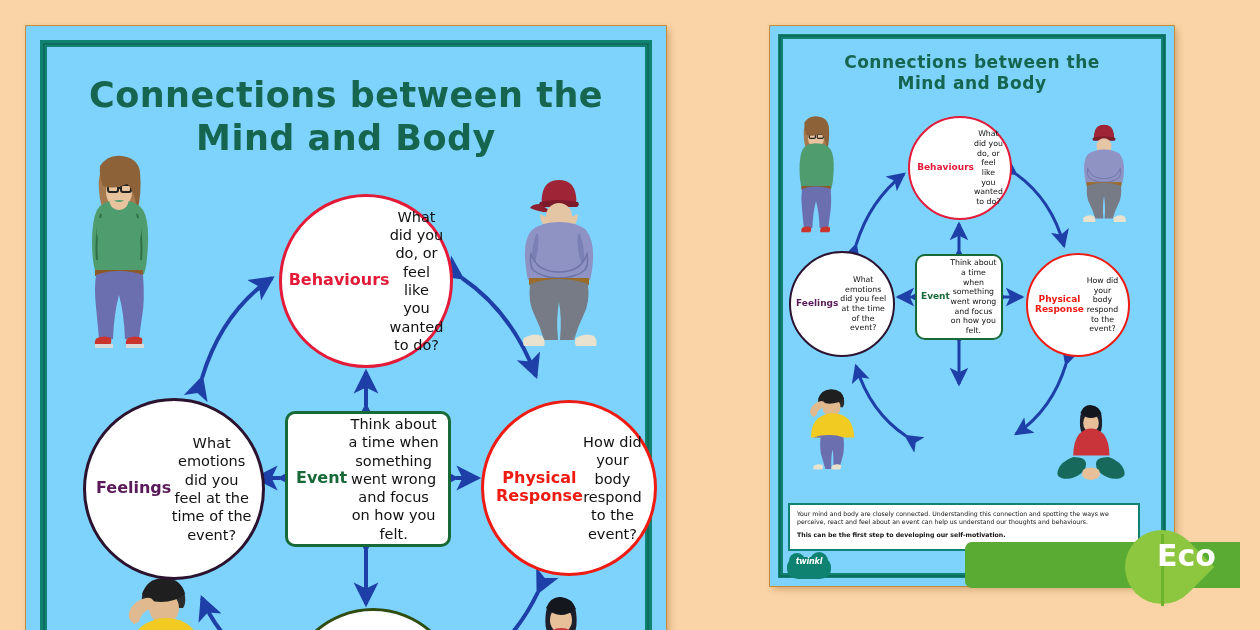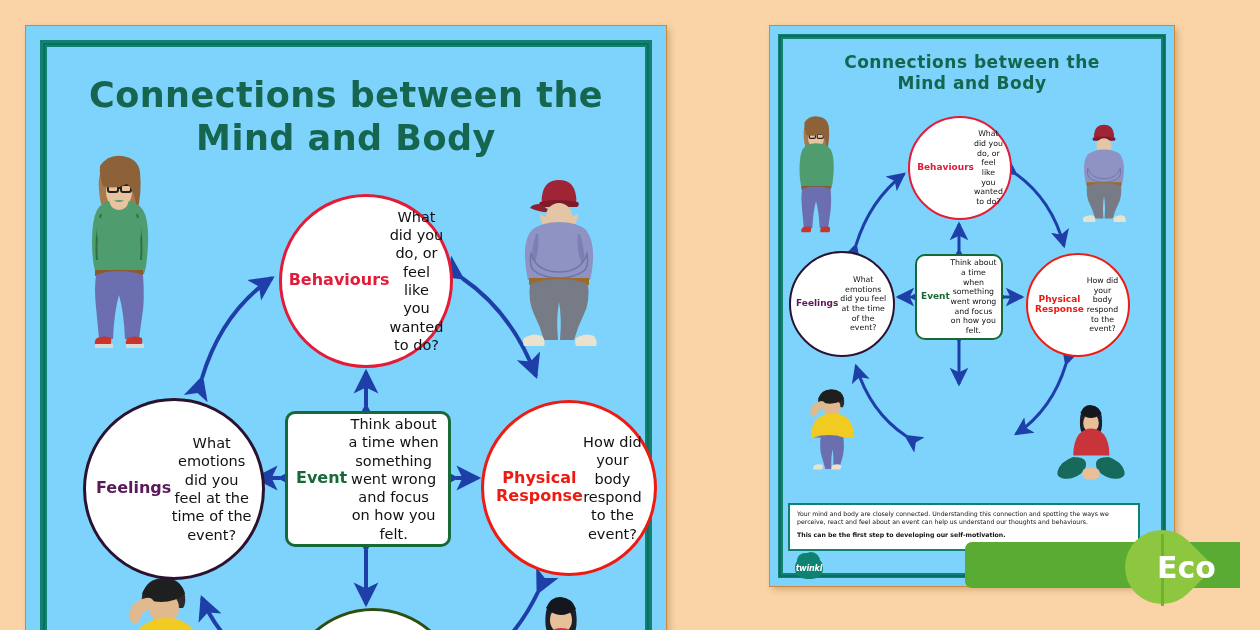--- a/index.html
+++ b/index.html
@@ -93,42 +93,42 @@
   
   #sm-note{position:absolute;left:18px;top:477px;width:352px;height:48px;
     box-sizing:border-box;border:2px solid #0f8271;background:#fff;
     padding:5px 7px;z-index:7;}
   #sm-note p{margin:0 0 4px 0;font-size:6.2px;line-height:1.35;color:#111;}
   #sm-note p.bold{font-weight:700;margin-bottom:0;}
 
   
   #sm-twinkl{position:absolute;left:16px;top:530px;width:46px;height:24px;
     z-index:8;display:flex;align-items:center;justify-content:center;}
-  #sm-twinkl .cloud{width:28px;height:22px;background:#0f8271;
+  #sm-twinkl .cloud{width:44px;height:22px;background:#0f8271;
     border-radius:11px/10px;position:relative;display:flex;
-    align-items:center;justify-content:center;}
+    justify-content:center;}
   #sm-twinkl .cloud::before{content:"";position:absolute;left:2px;top:-4px;
     width:16px;height:16px;background:#0f8271;border-radius:50%;}
   #sm-twinkl .cloud::after{content:"";position:absolute;right:3px;top:-5px;
     width:18px;height:18px;background:#0f8271;border-radius:50%;}
   #sm-twinkl .wm{position:relative;z-index:2;color:#fff;font-size:8px;
     font-weight:700;font-style:italic;letter-spacing:-.2px;}
 
   
   #eco-badge{position:absolute;left:965px;top:538px;width:295px;height:56px;
     z-index:40;}
   #eco-badge .bar{position:absolute;left:0;top:4px;width:275px;height:46px;
     background:#5aab33;border-radius:7px 0 0 7px;}
   #eco-badge .leaf{position:absolute;left:160px;top:-8px;width:74px;height:74px;
     background:#8dc63f;border-radius:50% 0 50% 50%;transform:rotate(45deg);}
   #eco-badge .vein{position:absolute;left:196px;top:-4px;width:3px;height:72px;
     background:#6fb22e;}
   #eco-badge .ink{position:absolute;left:36px;top:9px;color:#fff;
     font-size:29px;line-height:36px;font-weight:400;}
-  #eco-badge .eco{position:absolute;left:192px;top:12px;color:#fff;
+  #eco-badge .eco{position:absolute;left:192px;top:0;color:#fff;
     font-size:30px;line-height:36px;font-weight:700;}
 
   
   .person{position:absolute;z-index:5;}
   .person svg{display:block;width:100%;height:100%;}
 </style>
 </head>
 <body>
 
 <div class="stage">

